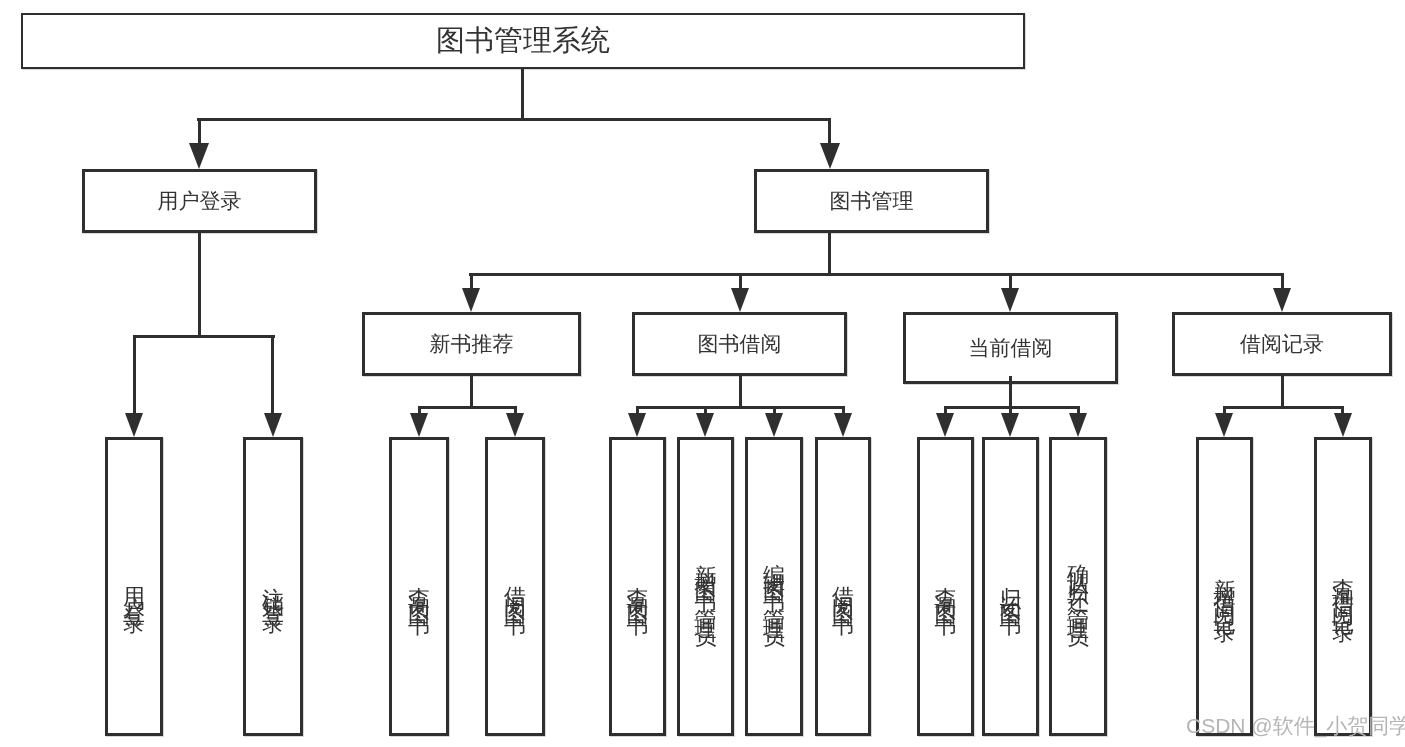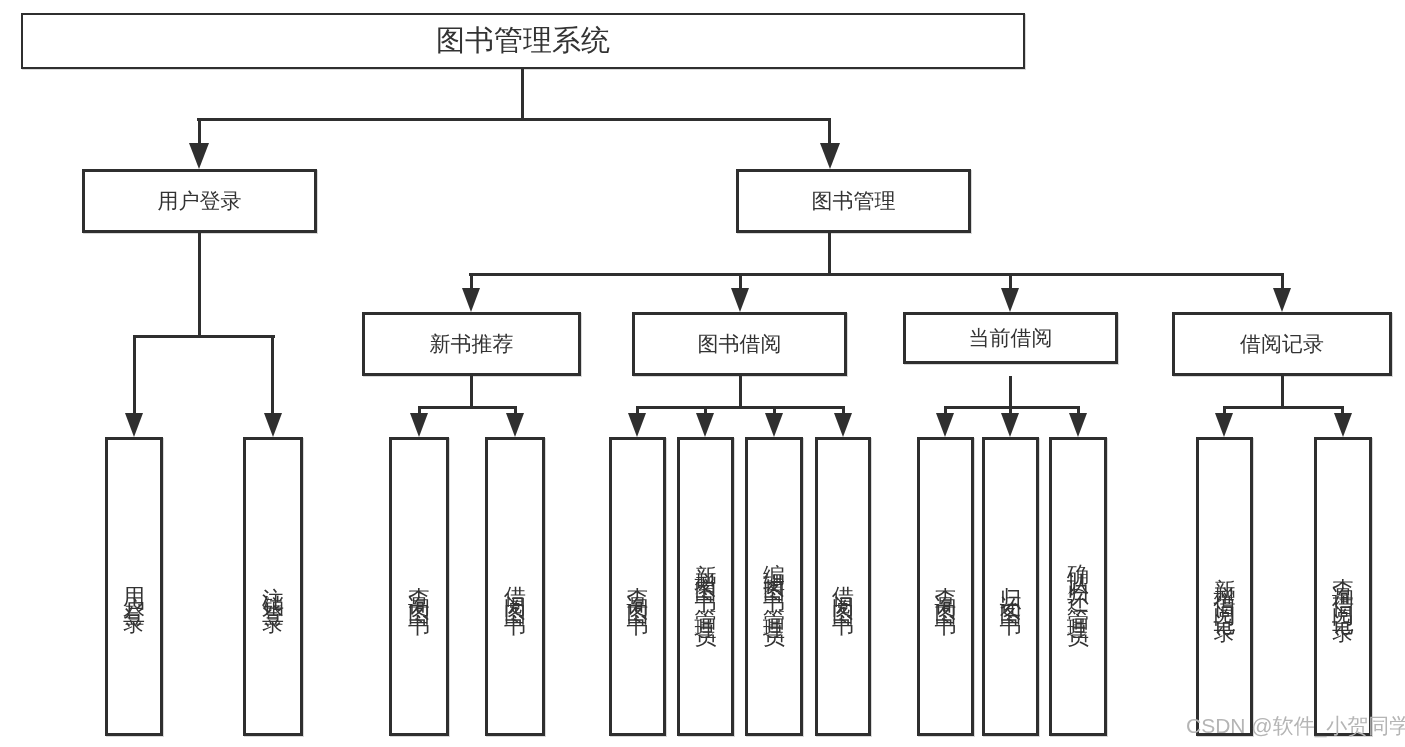--- a/index.html
+++ b/index.html
@@ -73,21 +73,21 @@
   <div class="vline" style="left:521px;top:68px;height:52px;"></div>
   <div class="hline" style="left:197px;top:118px;width:634px;"></div>
   <div class="vline" style="left:198px;top:118px;height:28px;"></div>
   <div class="vline" style="left:828px;top:118px;height:28px;"></div>
   <div class="ah big" style="left:189px;top:143px;"></div>
   <div class="ah big" style="left:820px;top:143px;"></div>
 
   <div class="box" style="left:82px;top:169px;width:235px;height:64px;">
     <span>用户登录</span>
   </div>
-  <div class="box" style="left:736px;top:169px;width:235px;height:64px;">
+  <div class="box" style="left:754px;top:169px;width:235px;height:64px;">
     <span>图书管理</span>
   </div>
 
   <div class="vline" style="left:198px;top:233px;height:105px;"></div>
   <div class="hline" style="left:133px;top:335px;width:142px;"></div>
   <div class="vline" style="left:133px;top:335px;height:80px;"></div>
   <div class="vline" style="left:271px;top:335px;height:80px;"></div>
   <div class="ah" style="left:125px;top:413px;"></div>
   <div class="ah" style="left:264px;top:413px;"></div>
 
@@ -101,21 +101,21 @@
   <div class="ah" style="left:731px;top:288px;"></div>
   <div class="ah" style="left:1001px;top:288px;"></div>
   <div class="ah" style="left:1273px;top:288px;"></div>
 
   <div class="box" style="left:362px;top:312px;width:219px;height:64px;">
     <span>新书推荐</span>
   </div>
   <div class="box" style="left:632px;top:312px;width:215px;height:64px;">
     <span>图书借阅</span>
   </div>
-  <div class="box" style="left:903px;top:312px;width:215px;height:52px;">
+  <div class="box" style="left:903px;top:312px;width:215px;height:72px;">
     <span>当前借阅</span>
   </div>
   <div class="box" style="left:1172px;top:312px;width:220px;height:64px;">
     <span>借阅记录</span>
   </div>
 
   <div class="vline" style="left:470px;top:376px;height:33px;"></div>
   <div class="vline" style="left:739px;top:376px;height:33px;"></div>
   <div class="vline" style="left:1009px;top:376px;height:33px;"></div>
   <div class="vline" style="left:1281px;top:376px;height:33px;"></div>

